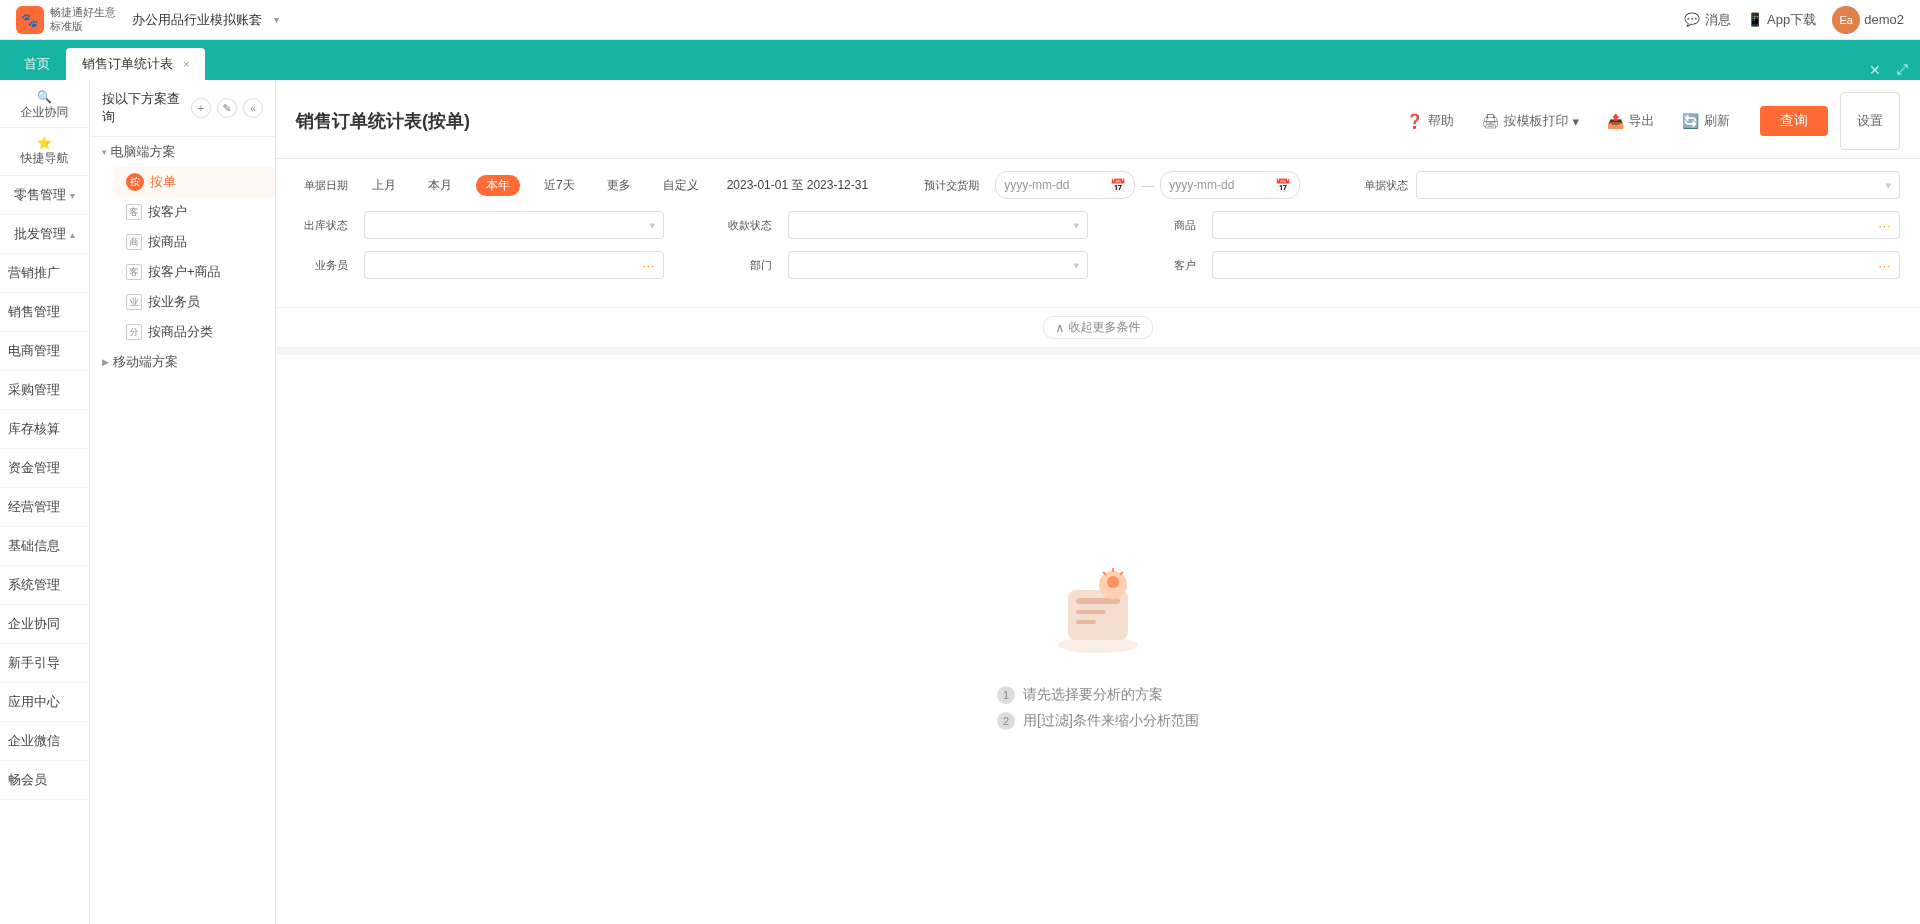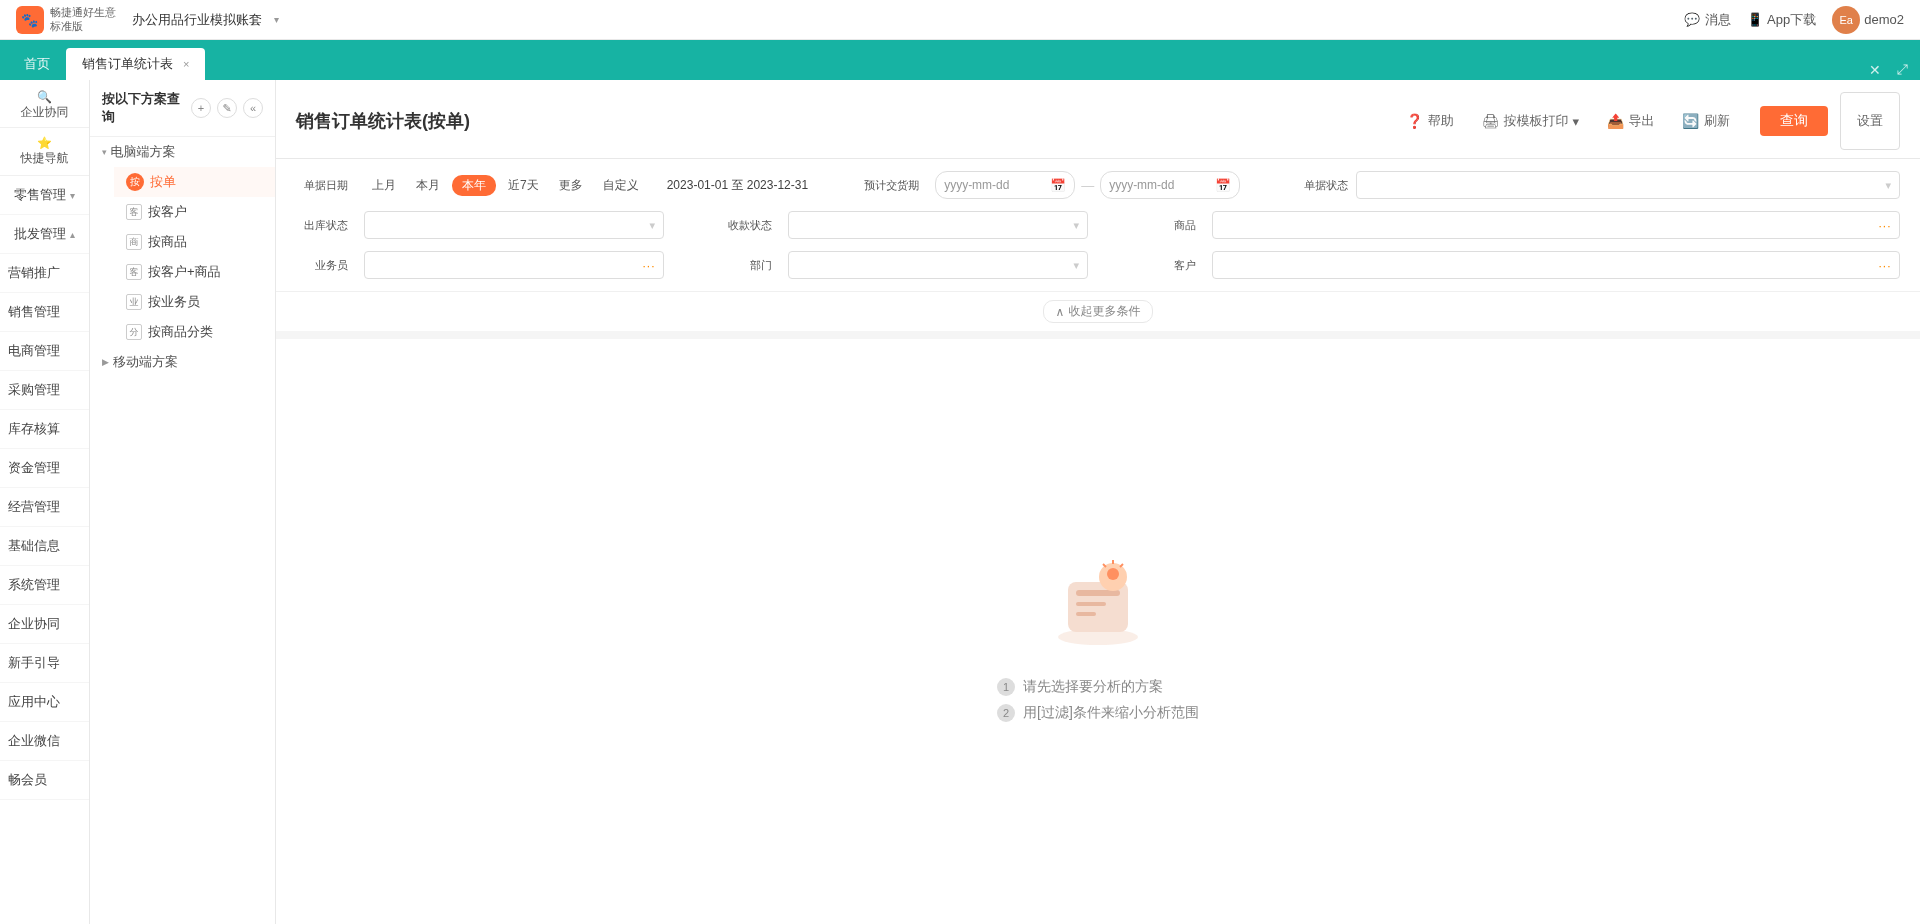--- a/index.html
+++ b/index.html
@@ -114,21 +114,21 @@
     }
     .left-panel-header {
       padding: 10px 12px;
       display: flex;
       align-items: center;
       gap: 6px;
       font-size: 13px;
       color: #333;
       border-bottom: 1px solid #f0f0f0;
     }
-    .left-panel-title { font-weight: 700; flex: 1; }
+    .left-panel-title { font-weight: 400; flex: 1; }
     .left-panel-icons { display: flex; gap: 6px; align-items: center; }
     .icon-btn { width: 20px; height: 20px; border: 1px solid #ddd; border-radius: 50%; display: flex; align-items: center; justify-content: center; font-size: 11px; color: #888; cursor: pointer; background: #fff; }
 
     .tree-item {
       padding: 6px 12px;
       display: flex;
       align-items: center;
       gap: 6px;
       font-size: 13px;
       color: #444;
@@ -188,25 +188,25 @@
       background: #fff;
       padding: 12px 20px;
       flex-shrink: 0;
     }
     .filter-row {
       display: flex;
       align-items: center;
       gap: 16px;
       margin-bottom: 12px;
     }
-    .filter-row:last-child { margin-bottom: 0; }
+    .filter-row:last-child { margin-bottom: 16px; }
     .date-btns {
       display: flex;
       align-items: center;
-      gap: 4px;
+      gap: 16px;
     }
     .date-btn {
       padding: 2px 8px;
       font-size: 12px;
       color: #555;
       cursor: pointer;
       border: none;
       background: none;
       border-radius: 3px;
     }

